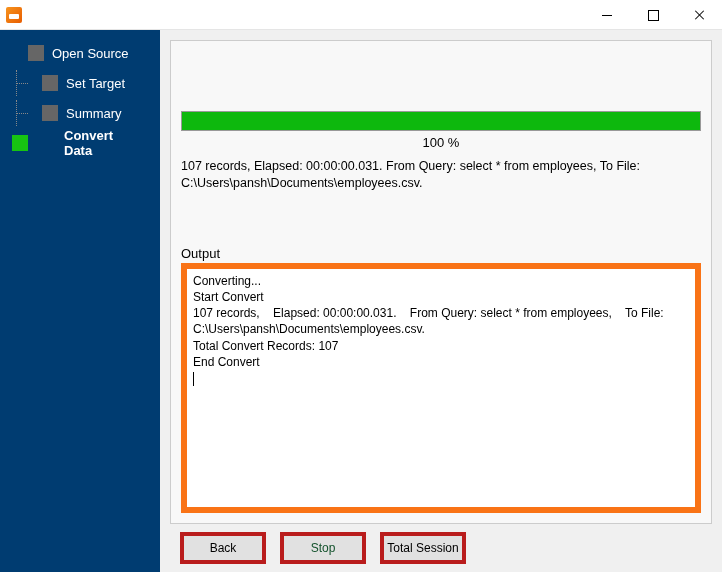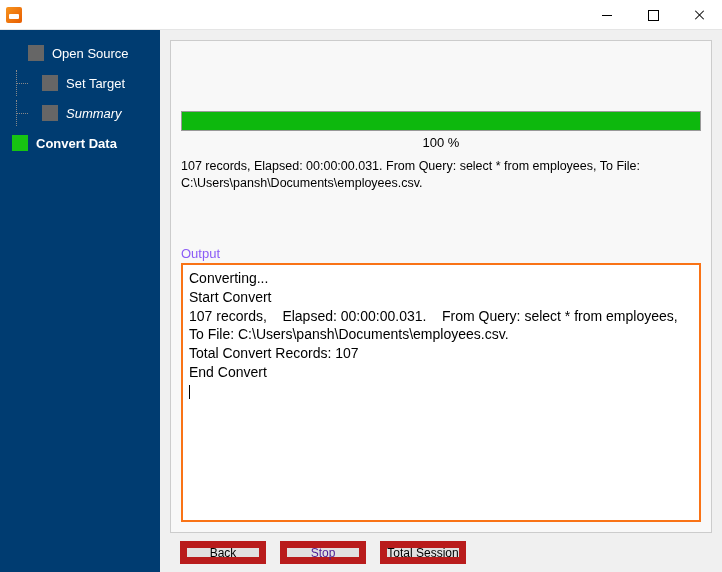--- a/index.html
+++ b/index.html
@@ -134,61 +134,61 @@
   }
   .status-text {
     padding: 0 10px 4px 10px;
     font-size: 12.5px;
     color: #000;
     line-height: 1.35;
   }
   .output-label {
     padding: 50px 10px 2px 10px;
     font-size: 13px;
-    color: #8b5cf6;
+    color: #000000;
   }
   .output-box {
     margin: 0 10px 10px 10px;
     flex: 1;
-    border: 2px solid #f97316;
+    border: 6px solid #f97316;
     background: #fff;
     padding: 4px 6px;
-    font-size: 14px;
+    font-size: 12px;
     color: #000;
     line-height: 1.35;
     overflow: auto;
     white-space: pre-wrap;
     position: relative;
   }
   .caret-line {
     display:inline-block;
     border-left: 1px solid #000;
     height: 14px;
     vertical-align: middle;
   }
   .button-row {
     display: flex;
     gap: 14px;
     padding: 8px 0 0 10px;
     justify-content: flex-start;
   }
   .btn {
     width: 86px;
-    height: 23px;
+    height: 32px;
     background: #e1e1e1;
-    border: 7px solid #b91c1c;
+    border: 4px solid #b91c1c;
     font-size: 12px;
     color: #000;
     display: flex;
     align-items: center;
     justify-content: center;
     cursor: default;
   }
   .btn.disabled {
-    color: #4c1d95;
+    color: #14532d;
   }
 </style>
 </head>
 <body>
 
 <div class="titlebar">
   <div class="titlebar-left">
     <div class="app-icon"></div>
   </div>
   <div class="window-controls">
@@ -209,27 +209,27 @@
     <div class="tree-item sub">
       <div class="tree-box"></div>
       <span>Open Source</span>
     </div>
     <div class="tree-item indent" style="padding-left:36px; position:relative;text-align:right;">
       <span class="tree-lines"></span>
         <span class="tree-hline"></span>
       <div class="tree-box"></div>
       <span>Set Target</span>
     </div>
-    <div class="tree-item indent" style="padding-left:36px; position:relative;font-style:italic;">
+    <div class="tree-item indent" style="padding-left:36px; position:relative;">
       <span class="tree-lines"></span>
         <span class="tree-hline"></span>
       <div class="tree-box"></div>
       <span>Summary</span>
     </div>
-    <div class="tree-item root active" style="padding-left:6px;">
+    <div class="tree-item root active" style="padding-left:6px;gap:28px;">
       <div class="tree-box"></div>
       <span>Convert Data</span>
     </div>
   </div>
 
   <div class="main">
     <div class="content-panel">
       <div class="progress-block">
         <div class="progress-bar"></div>
         <div class="progress-pct">100 %</div>

